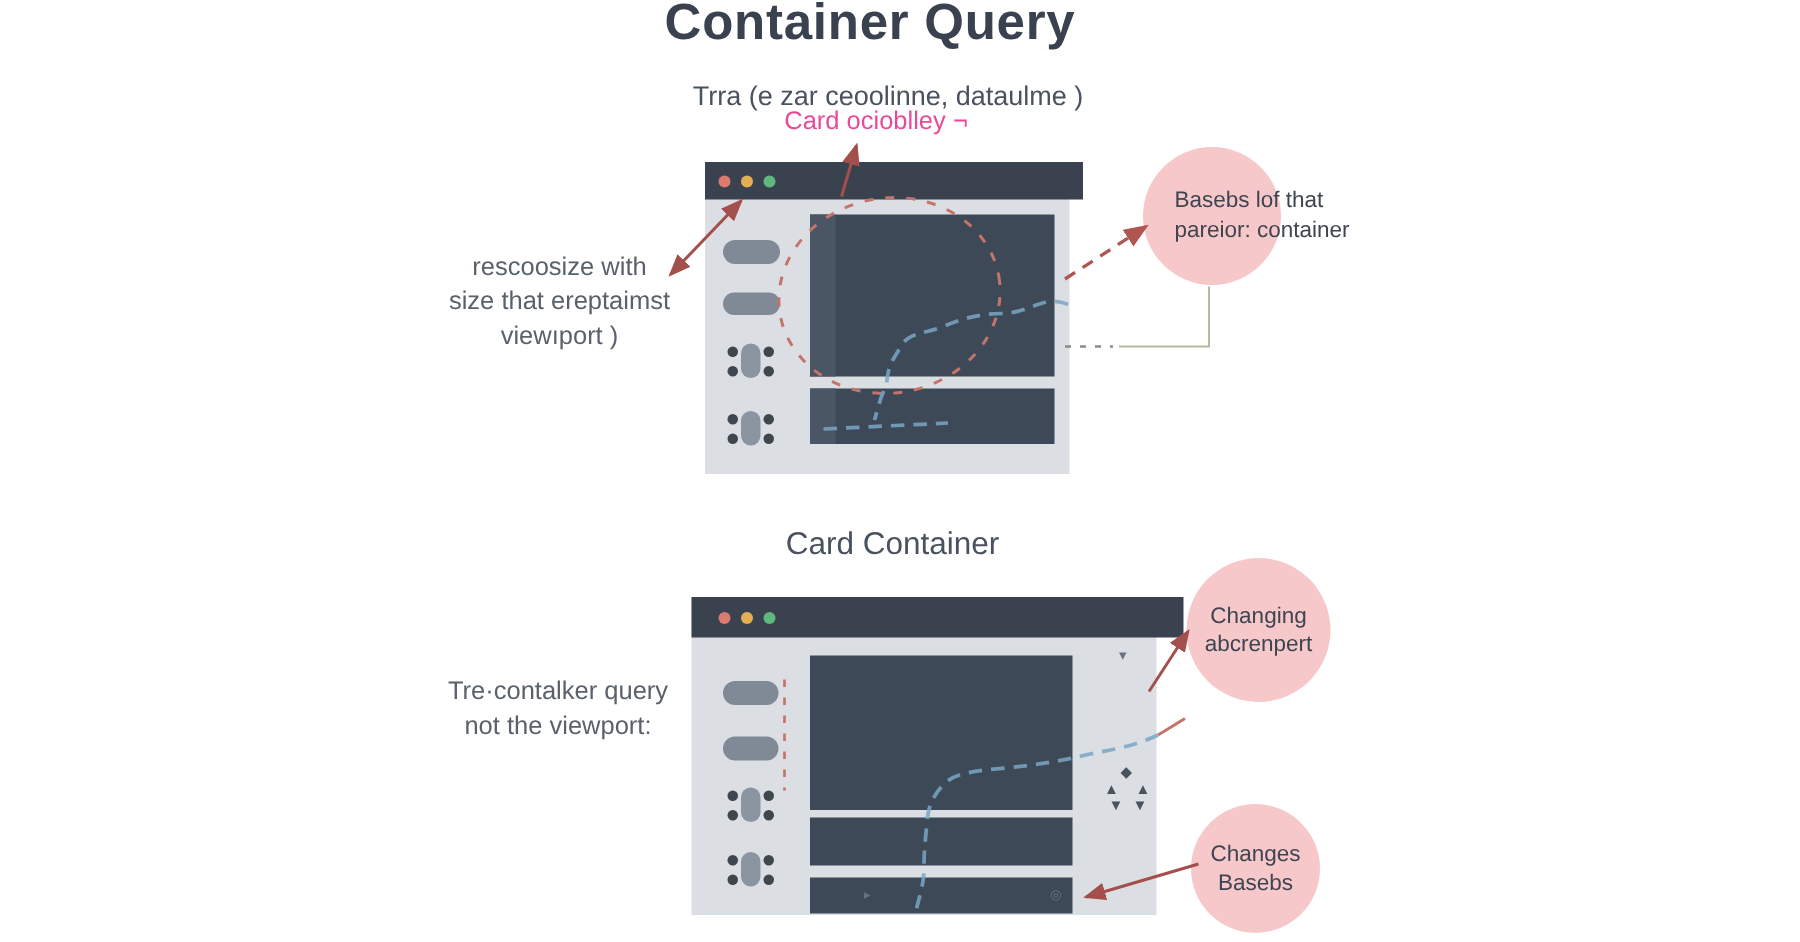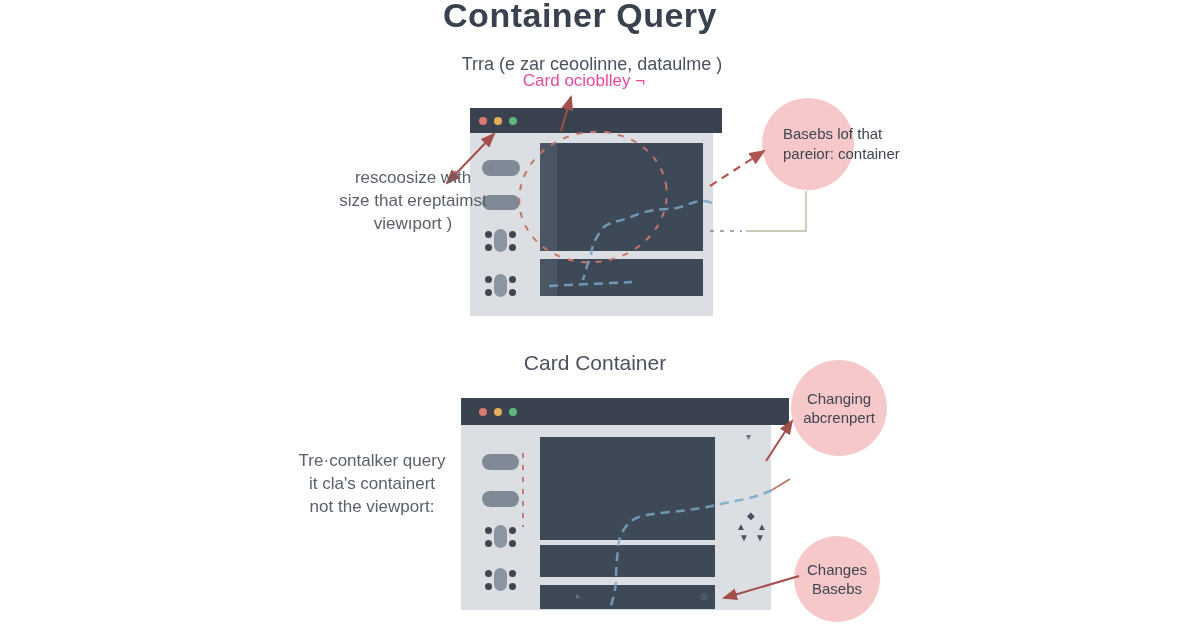--- a/index.html
+++ b/index.html
@@ -8,21 +8,21 @@
     font-family:"Liberation Sans",sans-serif;color:#3a4250;
   }
   .abs{position:absolute;}
   .centered{transform:translateX(-50%);text-align:center;white-space:nowrap;}
   .title{top:-4px;left:580px;font-size:34px;font-weight:600;letter-spacing:.5px;color:#3a4250;}
   .subtitle{top:54px;left:592px;font-size:18px;color:#4a5260;}
   .card-label{top:71px;left:584px;font-size:17px;color:#ec4899;text-align:right;}
   .section-heading{top:351px;left:595px;font-size:21px;color:#4a5260;font-weight:500;}
   .note{font-size:17px;color:#5a616b;line-height:23px;}
   .note .line{display:block;}
-  .note1{top:166px;left:373px;margin-left:40px;}
+  .note1{top:166px;left:373px;}
   .note2{top:449px;left:372px;}
 
   
   .window{background:#dbdee2;}
   .win1{left:470px;top:108px;width:243px;height:208px;}
   .win2{left:461px;top:398px;width:310px;height:212px;}
   .titlebar{position:absolute;left:0;top:0;width:100%;background:#3a4250;display:flex;align-items:center;}
   .win1 .titlebar{height:25px;padding-left:9px;}
   .win2 .titlebar{height:27px;padding-left:18px;}
   .tdot{width:8px;height:8px;border-radius:50%;margin-right:7px;}
@@ -36,21 +36,21 @@
   .cluster .cdot{position:absolute;width:7px;height:7px;border-radius:50%;background:#3f464e;}
   .cluster .coval{position:absolute;left:11px;top:1px;width:13px;height:23px;border-radius:7px;background:#8b95a1;}
   .movecluster{position:absolute;left:275px;top:113px;width:30px;height:34px;color:#49525f;font-size:10px;line-height:10px;}
   .movecluster span{position:absolute;}
   .chev{position:absolute;left:285px;top:33px;font-size:10px;color:#6a7380;}
   .mark{position:absolute;font-size:9px;color:#7e8996;opacity:.65;}
 
   
   .bubble{position:absolute;border-radius:50%;background:#f6c8ca;z-index:2;display:flex;flex-direction:column;align-items:center;justify-content:center;}
   .bubble-c1{left:762px;top:98px;width:92px;height:92px;}
-  .bubble-c2{left:791px;top:360px;width:96px;height:96px;}
+  .bubble-c2{left:791px;top:372px;width:96px;height:96px;}
   .bubble-c3{left:794px;top:536px;width:86px;height:86px;}
   .bubble-text{font-size:15px;line-height:19px;color:#3e4551;text-align:center;white-space:nowrap;}
   .bubble-text .line{display:block;}
   .b1text{position:absolute;left:772px;top:124px;z-index:4;font-size:15px;line-height:20px;color:#3e4551;white-space:nowrap;text-align:left;margin-left:11px;}
   .b1text .line{display:block;}
 
   .overlay{position:absolute;left:0;top:0;width:1200px;height:628px;z-index:3;pointer-events:none;}
   .txt{z-index:4;}
   .winz{z-index:1;}
 </style>
@@ -64,21 +64,20 @@
   <div class="abs centered card-label txt">Card ocioblley ¬</div>
   <div class="abs centered section-heading txt">Card Container</div>
 
   <div class="abs centered note note1 txt">
     <span class="line">rescoosize with</span>
     <span class="line">size that ereptaimst</span>
     <span class="line">viewıport )</span>
   </div>
   <div class="abs centered note note2 txt">
     <span class="line">Tre·contalker query</span>
-    <span class="line">it cla's containert</span>
     <span class="line">not the viewport:</span>
   </div>
 
   <div class="abs window win1 winz">
     <div class="titlebar">
       <span class="tdot red"></span>
       <span class="tdot yellow"></span>
       <span class="tdot green"></span>
     </div>
     <div class="pill" style="left:12px;top:52px;width:38px;height:16px;"></div>

